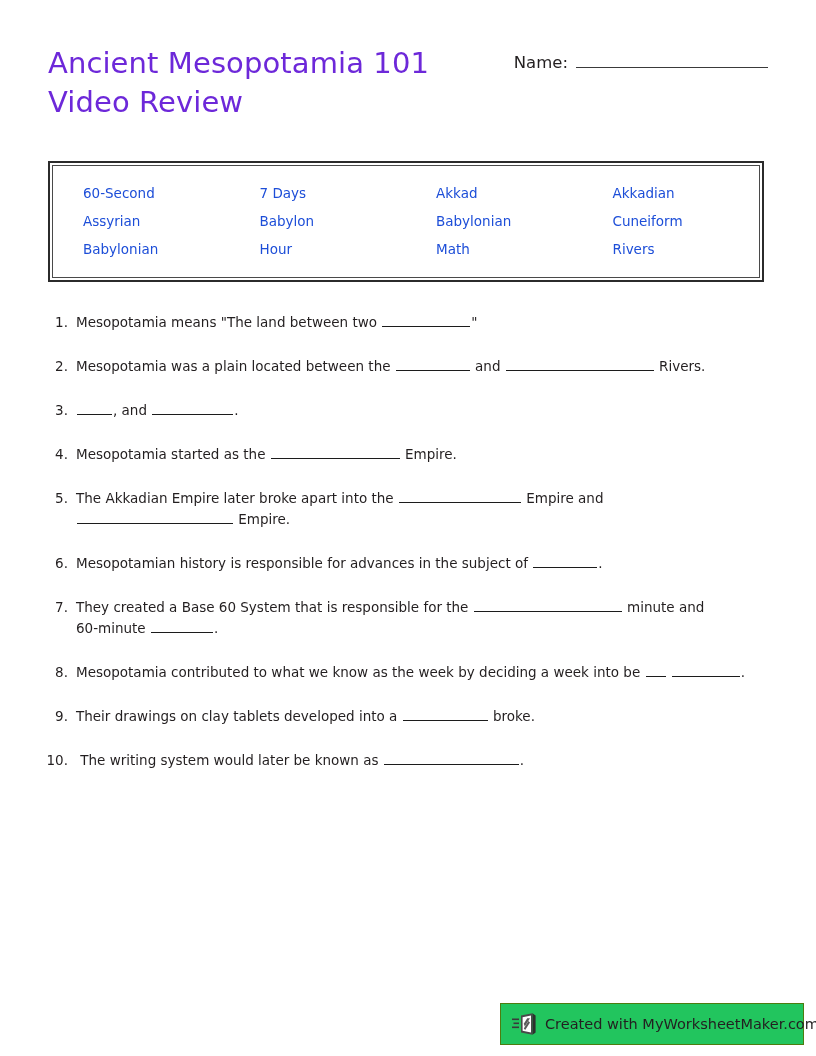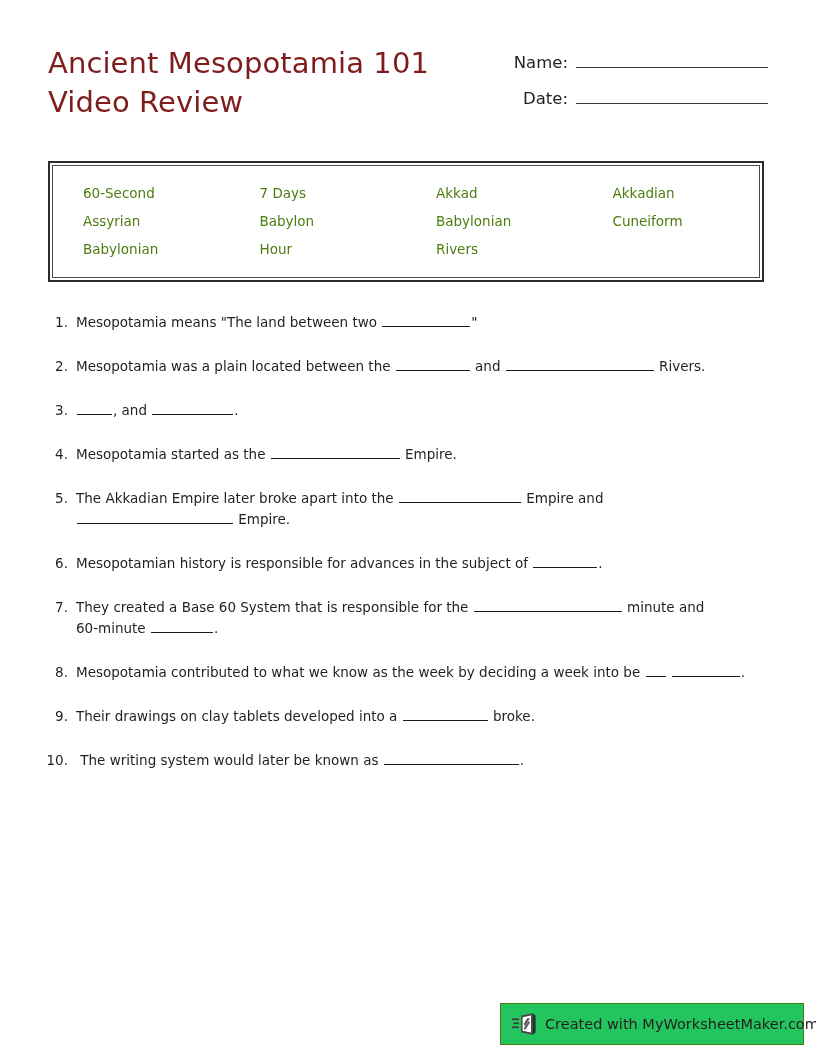--- a/index.html
+++ b/index.html
@@ -32,21 +32,21 @@
     width: 720px;
     display: flex;
     justify-content: space-between;
     align-items: flex-start;
   }
   .title {
     font-size: 29px;
     line-height: 39px;
     font-weight: 400;
     letter-spacing: 0.1px;
-    color: #7f1d1d;
+    color: #6d28d9;
     white-space: pre-line;
     max-width: 420px;
   }
   .namedate {
     width: 262px;
     margin-top: 6px;
   }
   .nd-row {
     display: flex;
     align-items: baseline;
@@ -83,21 +83,21 @@
   }
   .wb-row {
     display: flex;
   }
   .wb-cell {
     width: 25%;
     box-sizing: border-box;
     padding: 6px 10px 6px 30px;
     font-size: 13.5px;
     line-height: 16px;
-    color: #4d7c0f;
+    color: #1d4ed8;
     white-space: nowrap;
   }
 
   
   .questions {
     position: absolute;
     left: 46px;
     top: 312px;
     width: 722px;
   }
@@ -170,44 +170,41 @@
 
   <div class="header">
     <div class="title">Ancient Mesopotamia 101
 Video Review</div>
 
     <div class="namedate">
       <div class="nd-row">
         <span class="nd-label">Name:</span>
         <span class="nd-line"></span>
       </div>
-      <div class="nd-row">
-        <span class="nd-label">Date:</span>
-        <span class="nd-line"></span>
-      </div>
     </div>
   </div>
 
   <div class="wordbank-outer">
     <div class="wordbank-inner" id="wordbank-inner">
         <div class="wb-row">
           <div class="wb-cell">60-Second</div>
           <div class="wb-cell">7 Days</div>
           <div class="wb-cell">Akkad</div>
           <div class="wb-cell">Akkadian</div>
         </div>
         <div class="wb-row">
           <div class="wb-cell">Assyrian</div>
           <div class="wb-cell">Babylon</div>
           <div class="wb-cell">Babylonian</div>
           <div class="wb-cell">Cuneiform</div>
         </div>
         <div class="wb-row">
           <div class="wb-cell">Babylonian</div>
           <div class="wb-cell">Hour</div>
+          <div class="wb-cell">Math</div>
           <div class="wb-cell">Rivers</div>
         </div>
       </div>
   </div>
 
   <div class="questions" id="questions">
       <div class="q">
         <div class="q-num">1.</div>
         <div class="q-body">
           <span class="q-line"><span class="seg">Mesopotamia means "The land between two </span><span class="blank" style="width: 88px;"></span><span class="seg">"</span></span>

